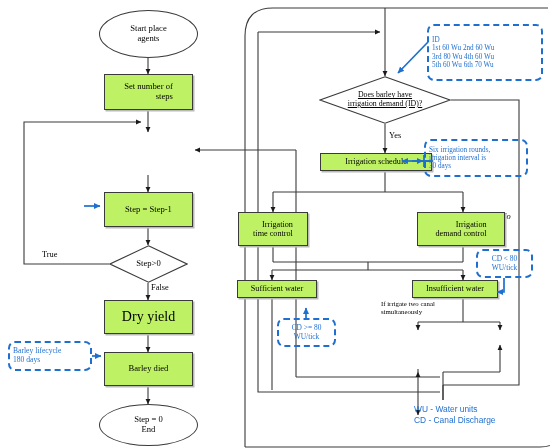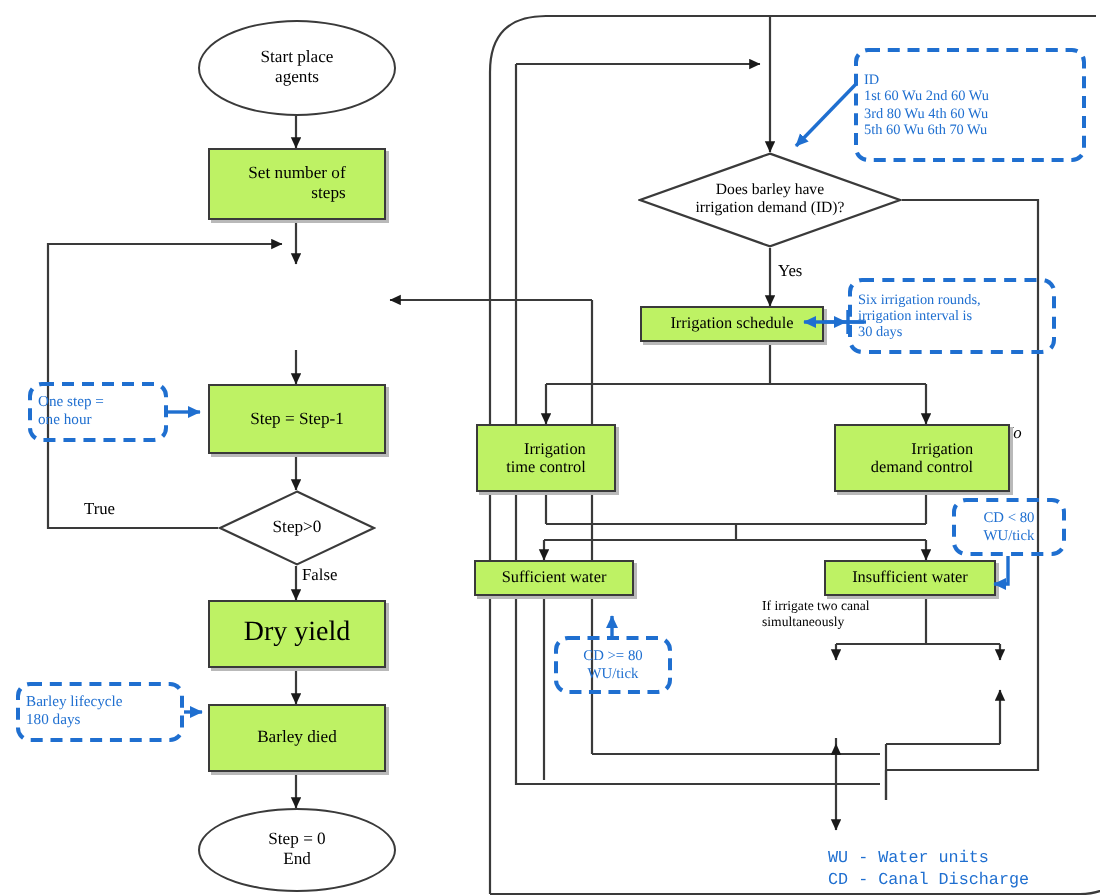--- a/index.html
+++ b/index.html
@@ -54,24 +54,23 @@
   .lbl{
     position:absolute;
     color:#000;
     font-family:"Liberation Serif", serif;
     white-space:pre-line;
     line-height:1.15;
   }
   .legend{
     position:absolute;
     color:#1f6fd0;
-    font-family:Liberation Mono, monospace;
+    font-family:Liberation Sans, sans-serif;
     white-space:pre-line;
     line-height:1.3;
-    margin-top:20px;
   }
 </style>
 </head>
 <body>
 
 <div id="root">
 
   <svg id="canvas" viewBox="0 0 550 448" xmlns="http://www.w3.org/2000/svg">
     <defs>
       <marker id="ah" markerWidth="7" markerHeight="7" refX="5.4" refY="2.6" orient="auto" markerUnits="userSpaceOnUse">
@@ -164,46 +163,44 @@
   <div class="node term" style="left:99px;top:404px;width:99px;height:42px;font-size:8.6px;">Step = 0
 End</div>
 
   <span class="lbl" style="left:42px;top:250px;font-size:8.4px;">True</span>
   <span class="lbl" style="left:151px;top:283px;font-size:8.4px;">False</span>
 
   <div class="node dec" style="left:319px;top:76px;width:132px;height:48px;font-size:7.8px;">
     <svg width="132" height="48" style="position:absolute;left:0;top:0;">
       <polygon points="66,0.8 131,24 66,47.2 1,24" fill="#fff" stroke="#3a3a3a" stroke-width="1.1"></polygon>
     </svg>
-    <span style="position:relative;z-index:2;">Does barley have
+    <span style="position:relative;z-index:2;text-decoration:underline;">Does barley have
 irrigation demand (ID)?</span>
   </div>
 
   <span class="lbl" style="left:389px;top:131px;font-size:8.4px;">Yes</span>
   <span class="lbl" style="left:501px;top:212px;font-size:8.4px;font-style:italic;">No</span>
 
-  <div class="node proc" style="left:320px;top:153px;width:92px;height:18px;font-size:8.2px;">Irrigation schedule</div>
+  <div class="node proc" style="left:320px;top:153px;width:112px;height:18px;font-size:8.2px;">Irrigation schedule</div>
 
   <div class="node proc" style="left:238px;top:212px;width:70px;height:34px;font-size:8.2px;">Irrigation
 time control</div>
 
   <div class="node proc" style="left:417px;top:212px;width:88px;height:34px;font-size:8.2px;">Irrigation
 demand control</div>
 
   <div class="node proc" style="left:412px;top:280px;width:86px;height:18px;font-size:8.2px;">Insufficient water</div>
 
   <div class="node proc" style="left:237px;top:280px;width:80px;height:18px;font-size:8.2px;">Sufficient water</div>
 
   <span class="lbl" style="left:381px;top:300px;font-size:6.8px;">If irrigate two canal
 simultaneously</span>
 
 
 
-  <div class="note" style="left:14px;top:191px;width:70px;height:30px;font-size:7.6px;">One step =
-one hour</div>
 
   <div class="note" style="left:8px;top:341px;width:84px;height:30px;font-size:7.6px;">Barley lifecycle
 180 days</div>
 
   <div class="note" style="left:427px;top:24px;width:116px;height:57px;font-size:7.2px;">ID
 1st  60 Wu  2nd 60 Wu
 3rd  80 Wu  4th  60 Wu
 5th   60 Wu  6th 70 Wu</div>
 
   <div class="note" style="left:424px;top:139px;width:104px;height:38px;font-size:7.2px;">Six irrigation rounds,

